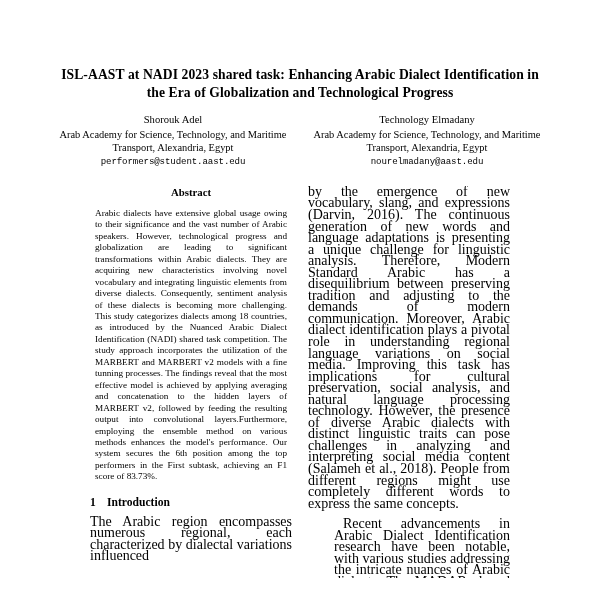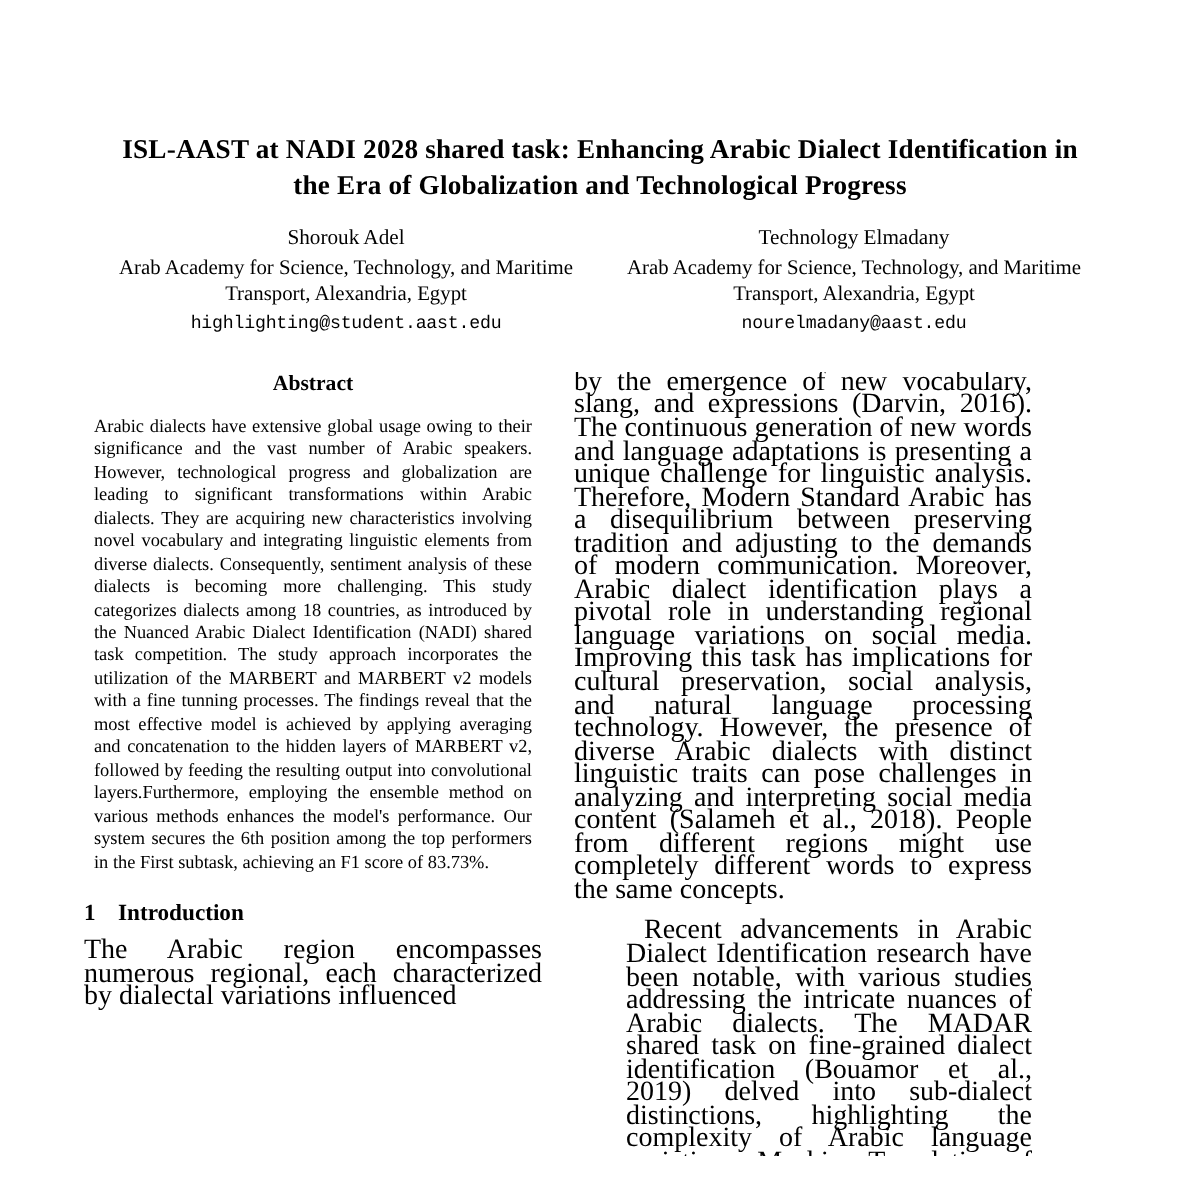--- a/index.html
+++ b/index.html
@@ -71,21 +71,21 @@
     line-height: 13.6px;
     margin: 1px 0 0 0;
     letter-spacing: -0.1px;
   }
 
   
   .columns {
     display: flex;
     flex-direction: row;
     margin-top: 17px;
-    padding: 0 42px;
+    padding: 0 90px;
     height: 392px;
     overflow: hidden;
     box-sizing: border-box;
   }
   .col {
     width: 229px;
     overflow: hidden;
   }
   .col-left { margin-right: 16px; }
 
@@ -131,28 +131,28 @@
     font-size: 9.2px;
     line-height: 11.45px;
   }
 </style>
 </head>
 <body>
 
 <div class="page">
 
   <div class="title-block">
-    <h1 class="paper-title">ISL-AAST at NADI 2028 shared task: Enhancing Arabic Dialect Identification in the Era of Globalization and Technological Progress</h1>
+    <h1 class="paper-title">ISL-AAST at NADI 2023 shared task: Enhancing Arabic Dialect Identification in the Era of Globalization and Technological Progress</h1>
   </div>
 
   <div class="authors-row">
     <div class="author-col">
       <div class="author-name">Shorouk Adel</div>
       <div class="author-affil">Arab Academy for Science, Technology, and Maritime Transport, Alexandria, Egypt</div>
-      <div class="author-email">highlighting@student.aast.edu</div>
+      <div class="author-email">performers@student.aast.edu</div>
     </div>
     <div class="author-col">
       <div class="author-name">Technology Elmadany</div>
       <div class="author-affil">Arab Academy for Science, Technology, and Maritime Transport, Alexandria, Egypt</div>
       <div class="author-email">nourelmadany@aast.edu</div>
     </div>
   </div>
 
   <div class="columns">
 

